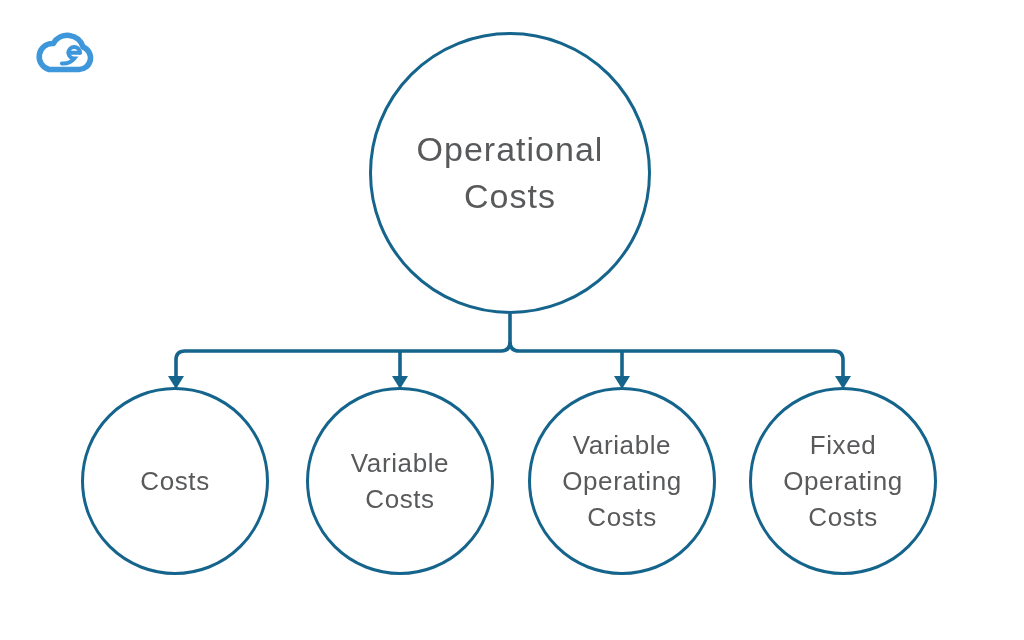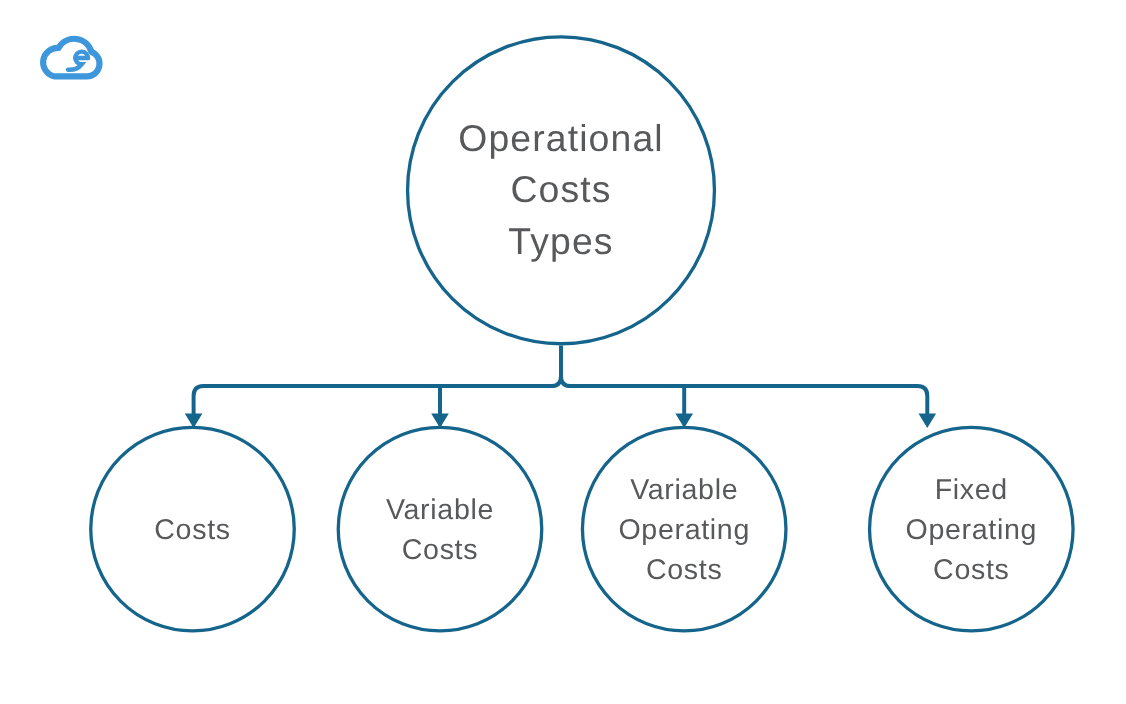--- a/index.html
+++ b/index.html
@@ -36,21 +36,21 @@
     left:369px;top:32px;width:282px;height:282px;
     font-size:34px;line-height:47px;letter-spacing:1px;font-weight:400;
   }
   .node-child{
     width:188px;height:188px;top:387px;
     font-size:26px;line-height:36px;letter-spacing:0.6px;font-weight:400;
   }
   .node-child-1{left:81px;}
   .node-child-2{left:306px;}
   .node-child-3{left:528px;}
-  .node-child-4{left:789px;}
+  .node-child-4{left:749px;}
   .logo{position:absolute;left:26px;top:24px;width:80px;height:59px;}
   .logo svg{width:100%;height:100%;}
   .logo-stroke{stroke:var(--logo-blue);fill:none;}
 </style>
 </head>
 <body>
 
 <div class="canvas">
 
   <div class="logo">
@@ -69,21 +69,20 @@
     <polygon class="arrowhead" points="168,376 184,376 176,389"></polygon>
     <polygon class="arrowhead" points="392,376 408,376 400,389"></polygon>
     <polygon class="arrowhead" points="614,376 630,376 622,389"></polygon>
     <polygon class="arrowhead" points="835,376 851,376 843,389"></polygon>
   </svg>
 
   <div class="node node-root">
     <span class="label">
       <span class="line">Operational</span>
       <span class="line">Costs</span>
-      <span class="line">Types</span>
     </span>
   </div>
 
   <div class="node node-child node-child-1">
     <span class="label">
       <span class="line">Costs</span>
     </span>
   </div>
 
   <div class="node node-child node-child-2">

